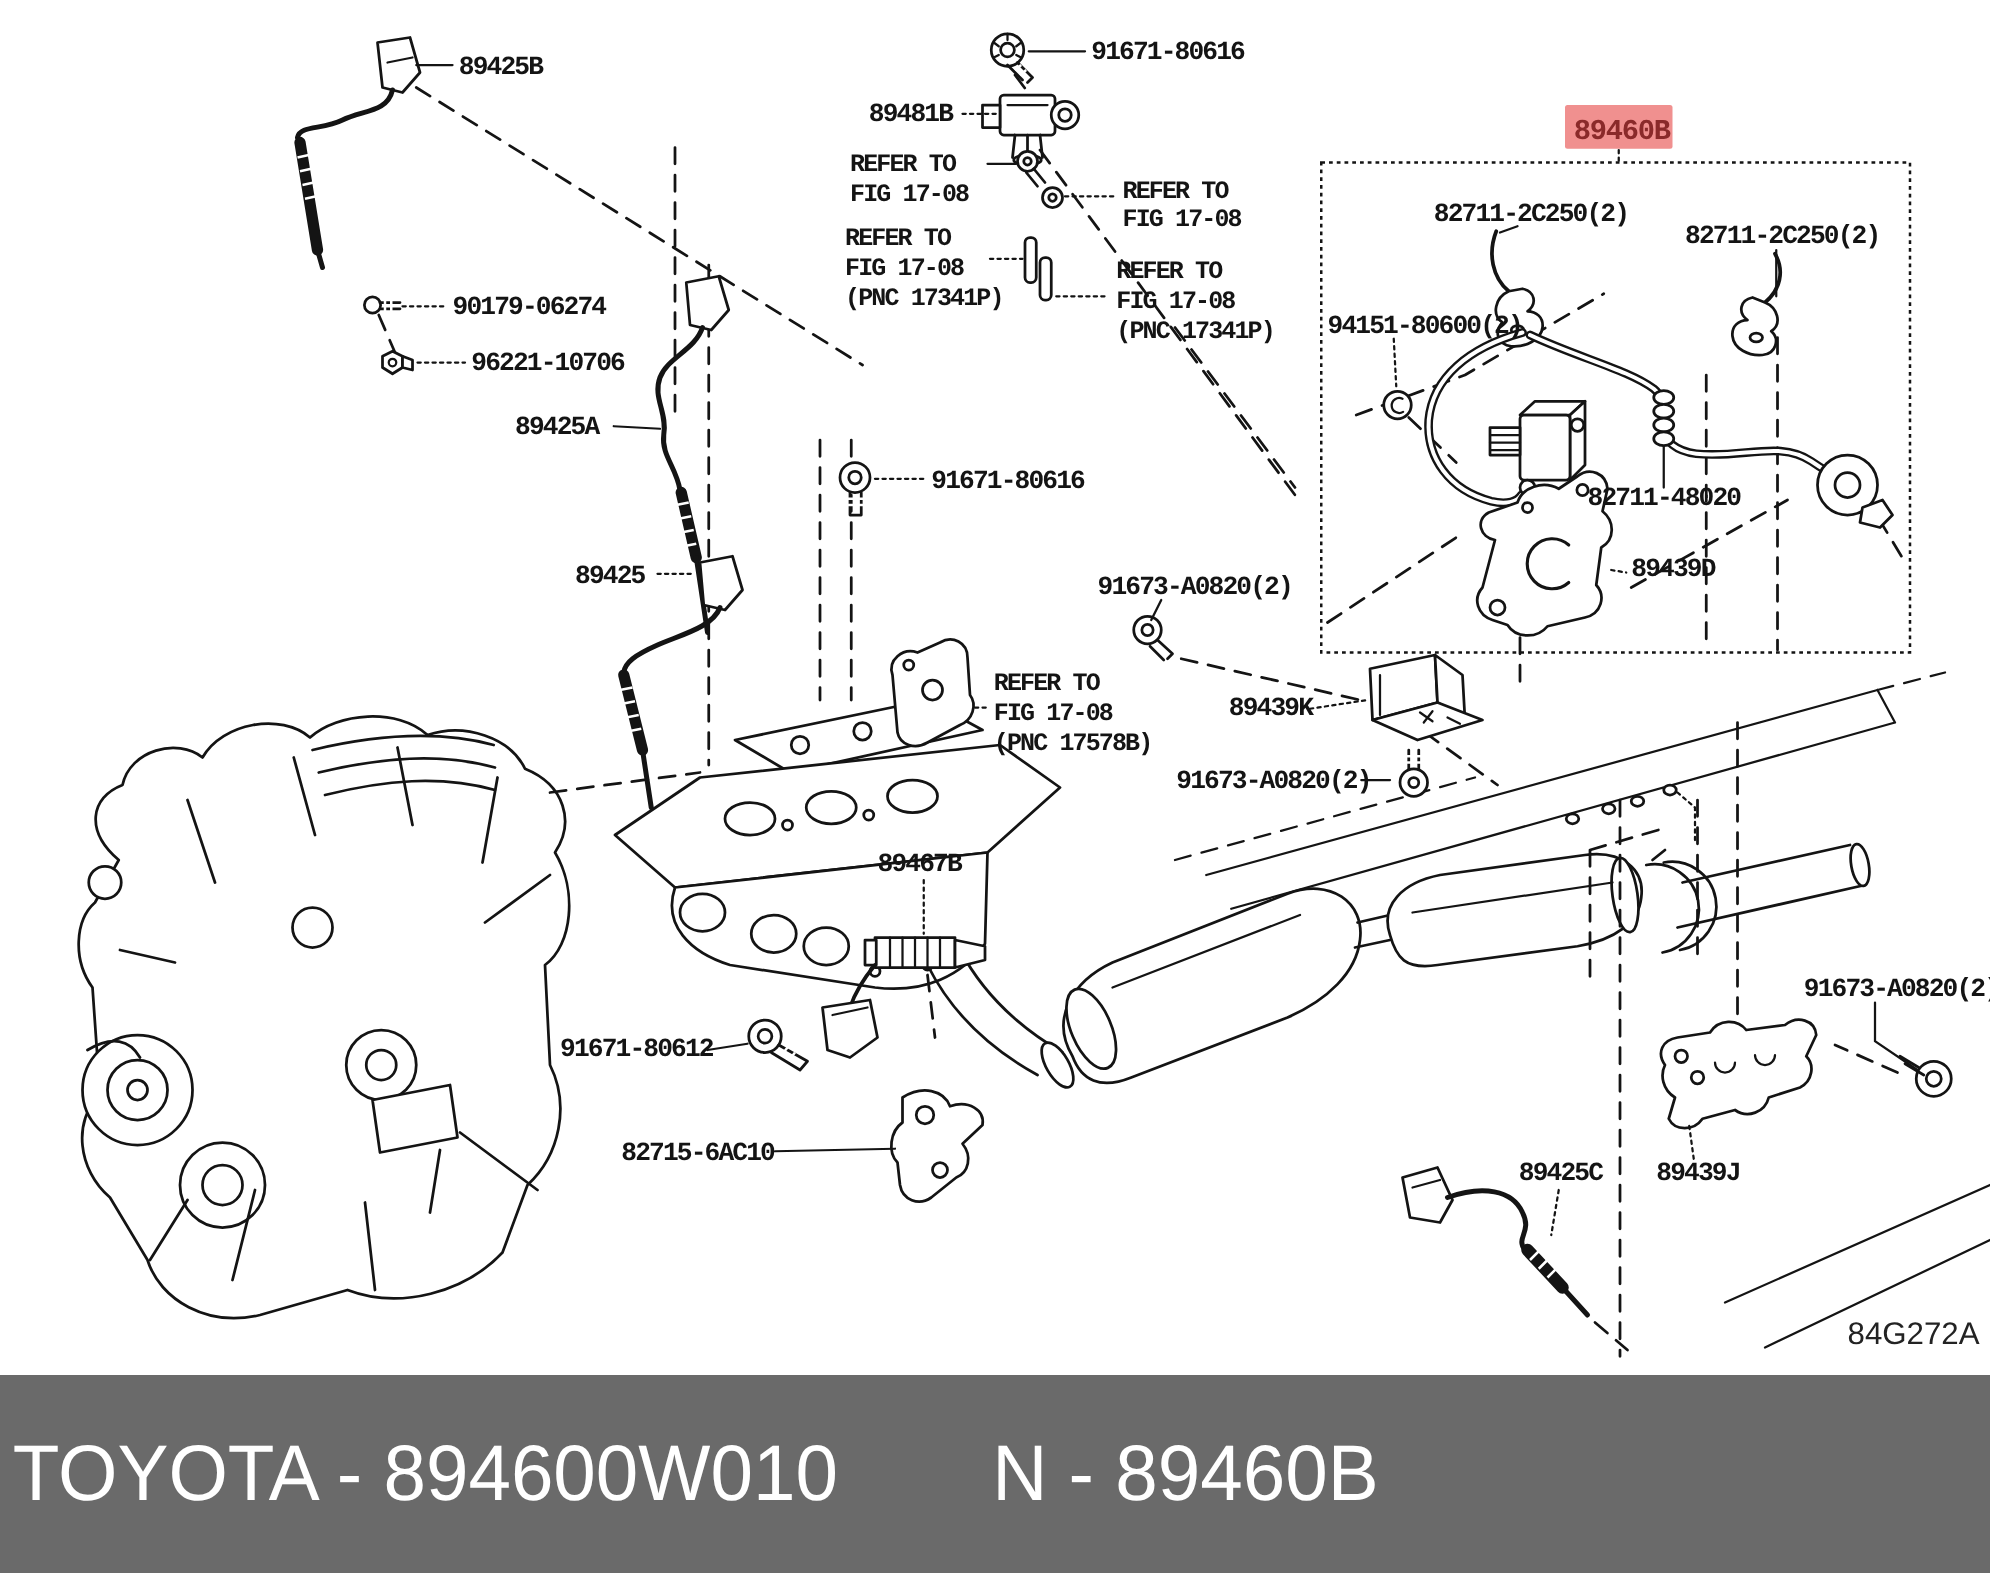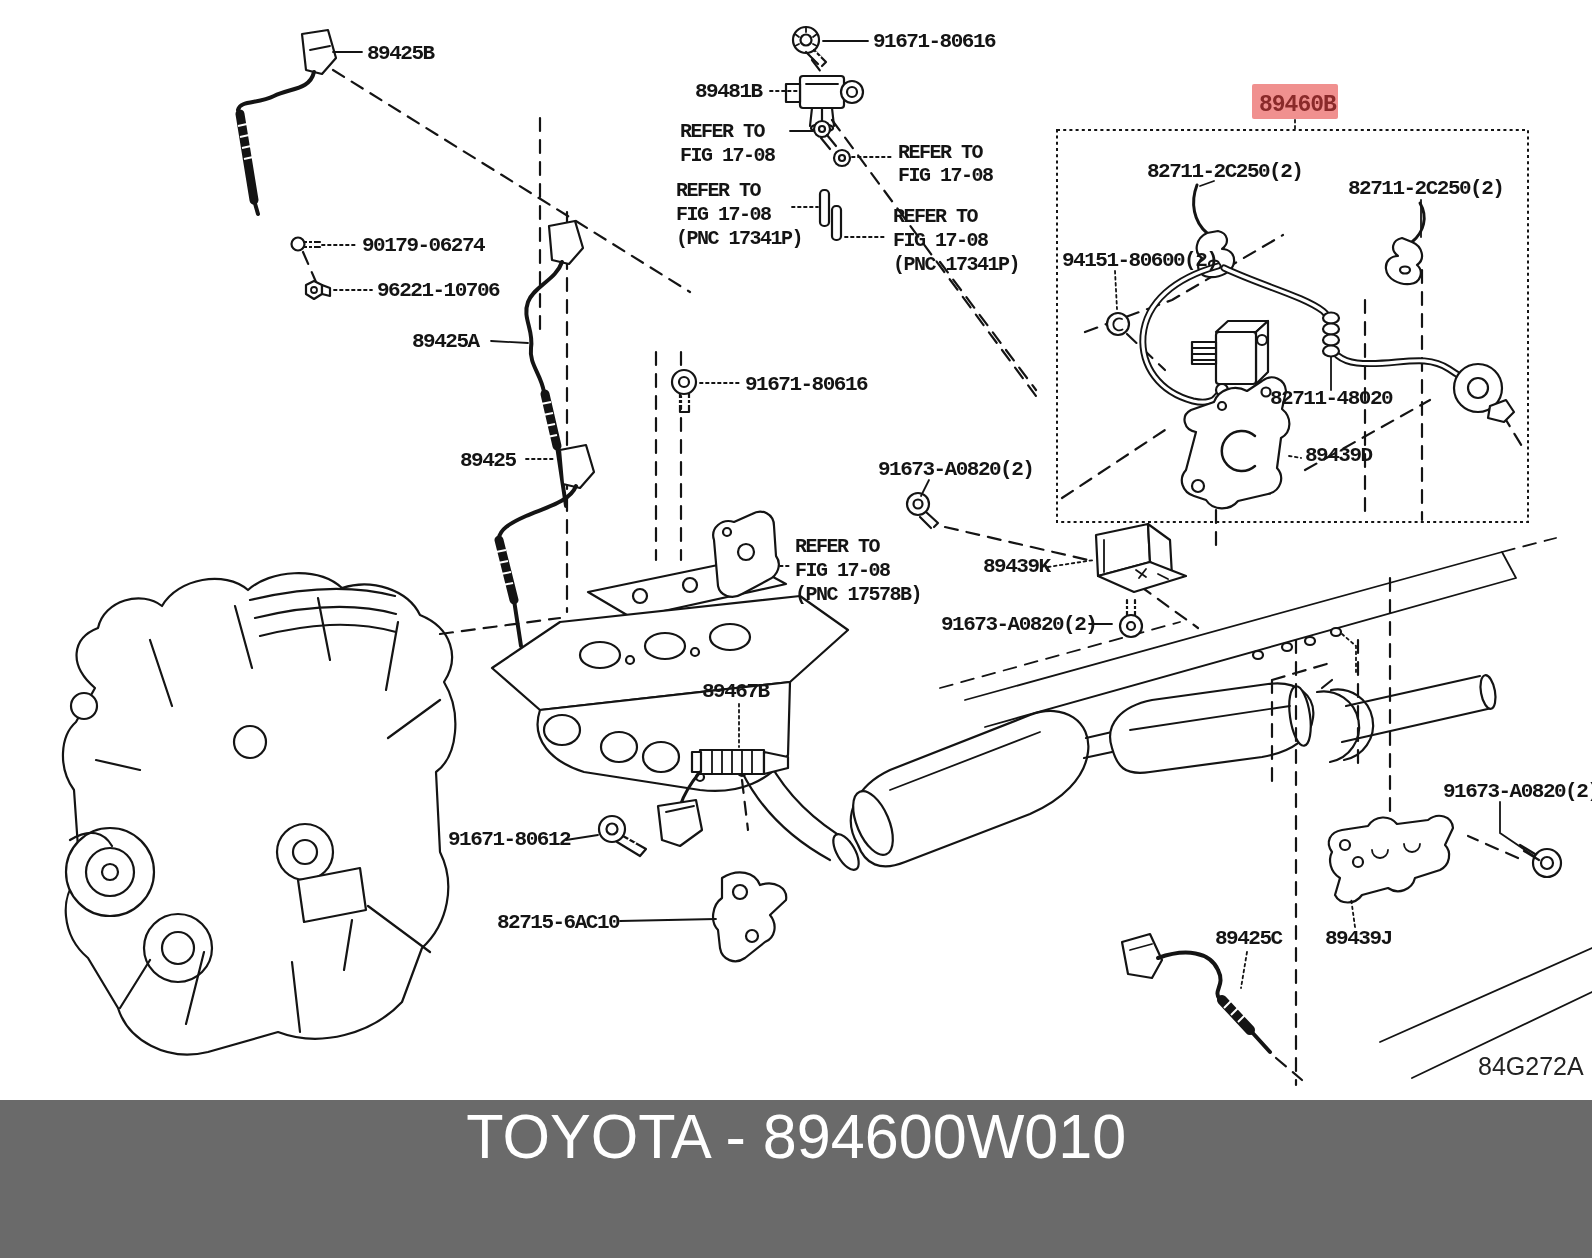--- a/index.html
+++ b/index.html
@@ -15,21 +15,21 @@
   .rib{stroke:#fff;stroke-width:2;stroke-linecap:butt;}
   .wireo{fill:none;stroke:#141414;stroke-width:7;stroke-linecap:round;}
   .wirei{fill:none;stroke:#fff;stroke-width:3.2;stroke-linecap:round;}
   .probe{fill:none;stroke:#141414;stroke-width:9;stroke-linecap:round;}
   .taper{fill:none;stroke:#141414;stroke-width:4;stroke-linecap:round;}
   .lbl{font:700 21px "Liberation Mono",monospace;fill:#141414;letter-spacing:-1.5px;}
   .note{font:700 20px "Liberation Mono",monospace;fill:#141414;letter-spacing:-1.5px;}
   .code{font:400 25px "Liberation Sans",sans-serif;fill:#232323;}
   .hl{font:700 23px "Liberation Mono",monospace;letter-spacing:-1px;}
   .footer{position:absolute;left:0;top:1100px;width:1592px;height:158px;background:#6a6a6a;
-          display:flex;align-items:center;justify-content:space-between;gap:108px;flex-direction:column;}
+          display:flex;align-items:center;justify-content:flex-start;gap:108px;}
   .footer span{color:#fff;font-size:63px;white-space:pre;transform:scaleX(0.97);}
 </style>
 </head>
 <body>
 
 <div class="stage">
 <svg width="1592" height="1100" viewBox="0 0 1592 1100">
 
   <g>
     <path class="fw" d="M95,688 C68,665 72,638 98,628 C104,600 142,590 162,606 C178,578 225,570 248,590 C270,570 318,566 342,588 C372,578 408,590 420,615 C452,628 460,658 444,682 C462,712 458,756 436,772 L440,852 C456,884 448,924 422,948 L402,1002 C372,1034 320,1048 278,1032 L208,1052 C166,1062 128,1040 118,1008 L88,958 C62,936 58,896 80,876 L74,790 C58,768 60,736 76,722 Z"></path>

